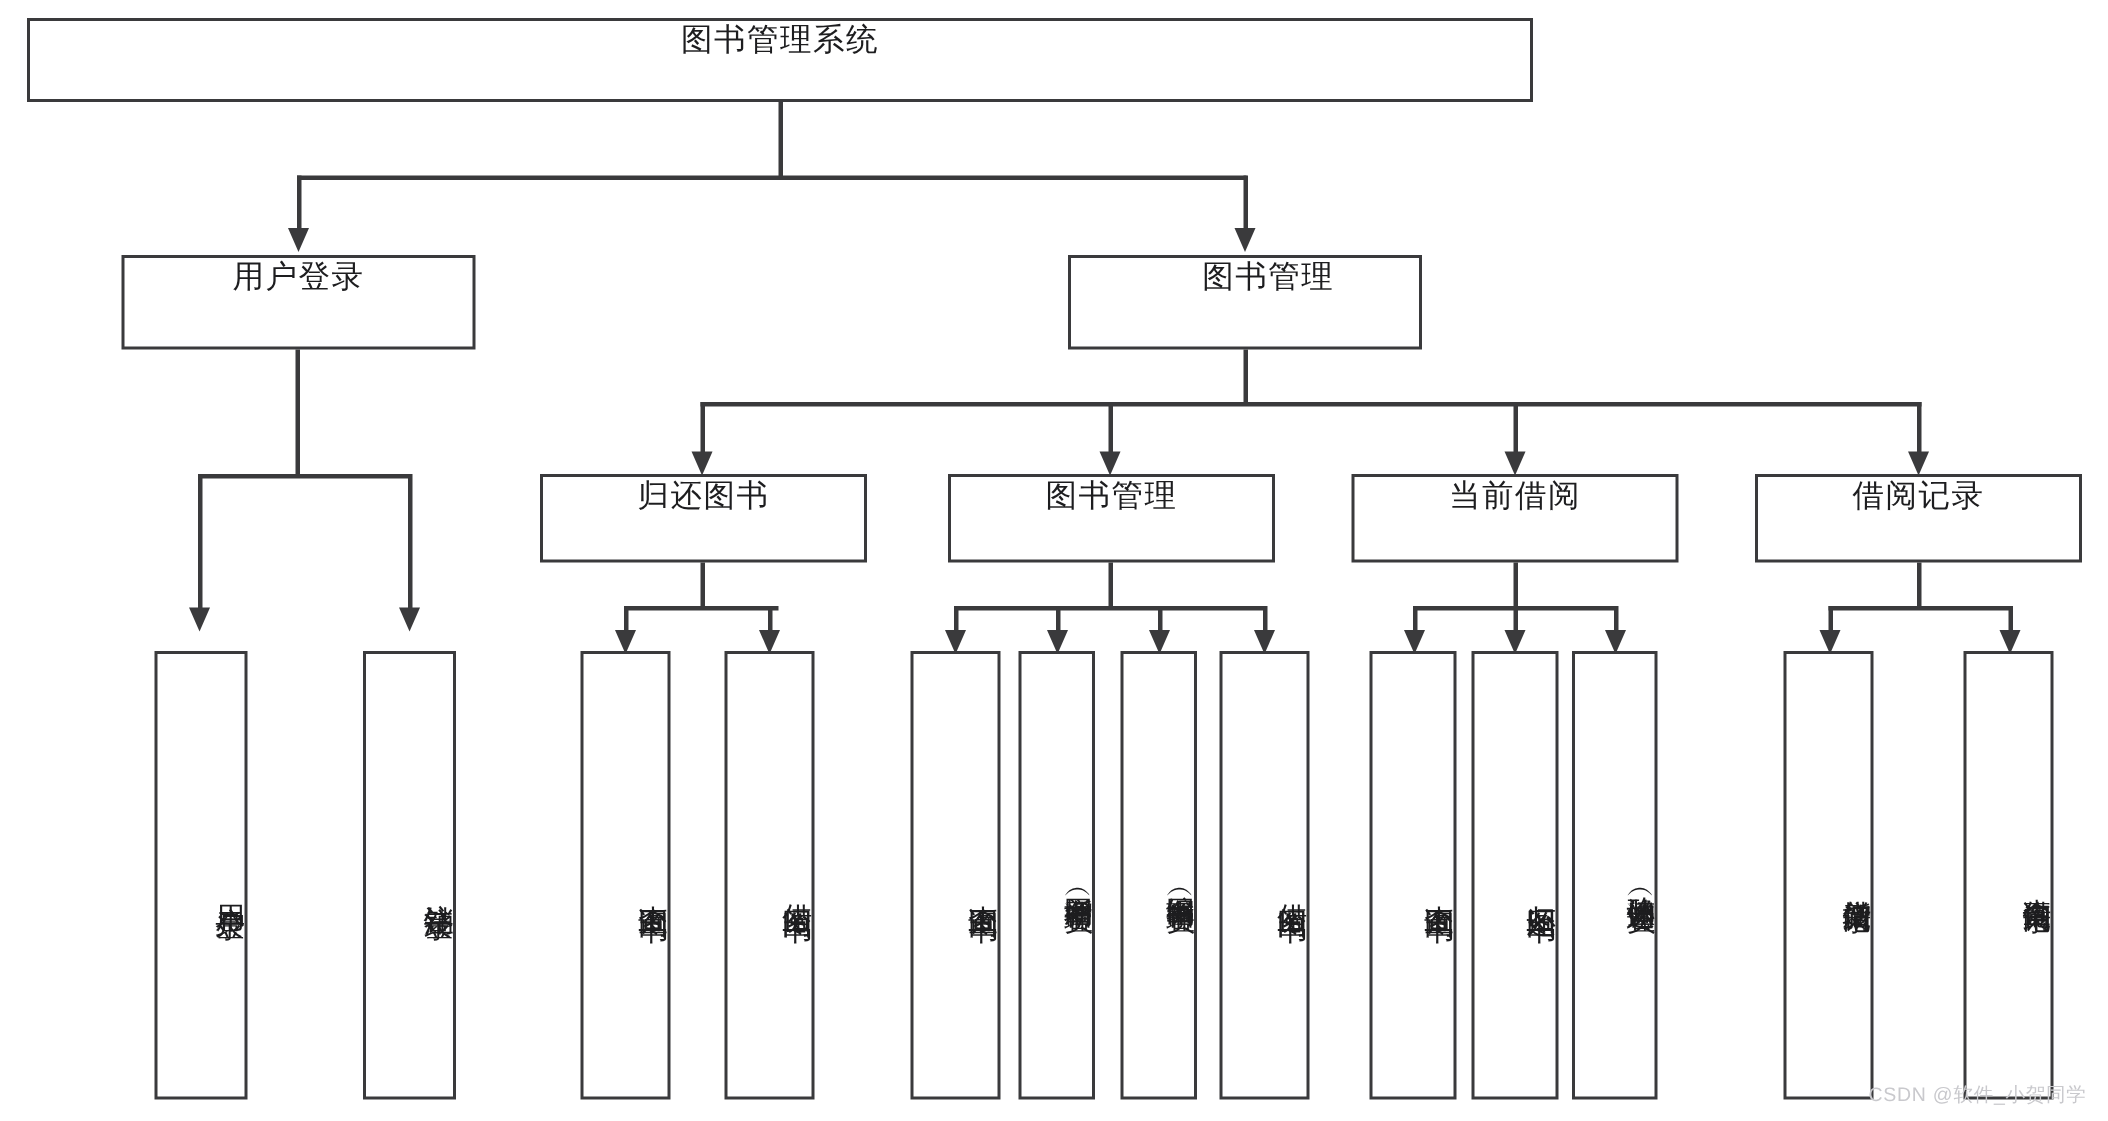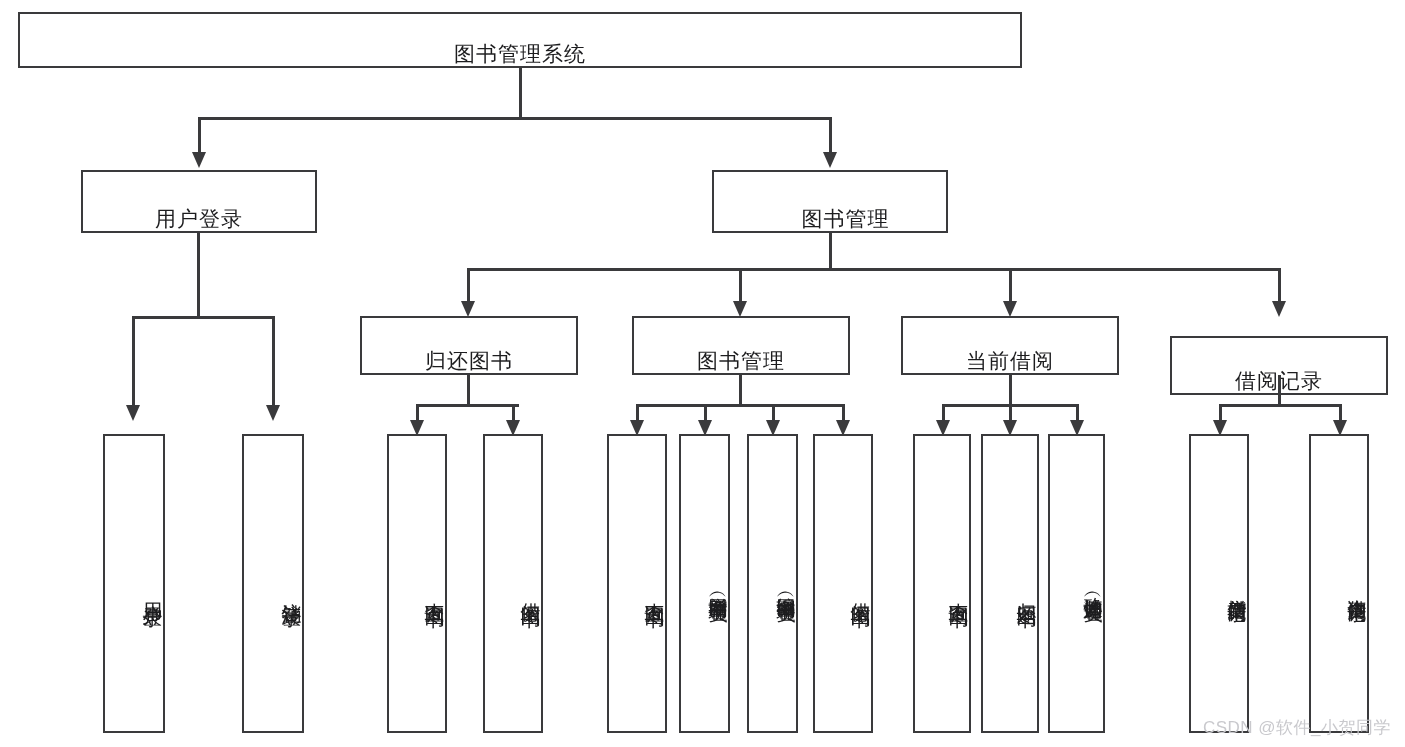--- a/index.html
+++ b/index.html
@@ -16,21 +16,21 @@
     height: 747px;
     background: #ffffff;
     overflow: hidden;
   }
   .node {
     position: absolute;
     box-sizing: border-box;
     border: 2.5px solid #3a3a3c;
     background: #ffffff;
     display: flex;
-    align-items: flex-end;
+    align-items: flex-start;
     justify-content: center;
     color: #1d1d1f;
   }
   .node.horizontal {
     font-size: 21px;
     letter-spacing: 1px;
     line-height: 1.2;
   }
   .node.vertical {
     font-size: 20px;
@@ -58,21 +58,21 @@
     width: 0;
     height: 0;
     border-left: 7px solid transparent;
     border-right: 7px solid transparent;
     border-top: 16px solid #3a3a3c;
   }
   #watermark {
     position: absolute;
     right: 14px;
     bottom: 8px;
-    font-size: 17px;
+    font-size: 13px;
     color: #c9c9cd;
     letter-spacing: 0.5px;
     white-space: nowrap;
     font-family: "Liberation Sans", "DejaVu Sans", sans-serif;
   }
 </style>
 </head>
 <body>
 
 <div id="canvas">
@@ -119,21 +119,21 @@
 
   <div class="node horizontal" style="left:360px; top:316px; width:218px; height:59px;">
     <span>归还图书</span>
   </div>
   <div class="node horizontal" style="left:632px; top:316px; width:218px; height:59px;">
     <span>图书管理</span>
   </div>
   <div class="node horizontal" style="left:901px; top:316px; width:218px; height:59px;">
     <span>当前借阅</span>
   </div>
-  <div class="node horizontal" style="left:1170px; top:316px; width:218px; height:59px;margin-top:20px;">
+  <div class="node horizontal" style="left:1170px; top:316px; width:218px; height:59px;">
     <span>借阅记录</span>
   </div>
 
   <div class="edge v" style="left:467px; top:375px; height:30px;"></div>
   <div class="edge h" style="left:416px; top:404px; width:103px;"></div>
   <div class="edge v" style="left:416px; top:404px; height:18px;"></div>
   <div class="arrowhead" style="left:410px; top:420px;"></div>
   <div class="edge v" style="left:512px; top:404px; height:18px;"></div>
   <div class="arrowhead" style="left:506px; top:420px;"></div>
 

